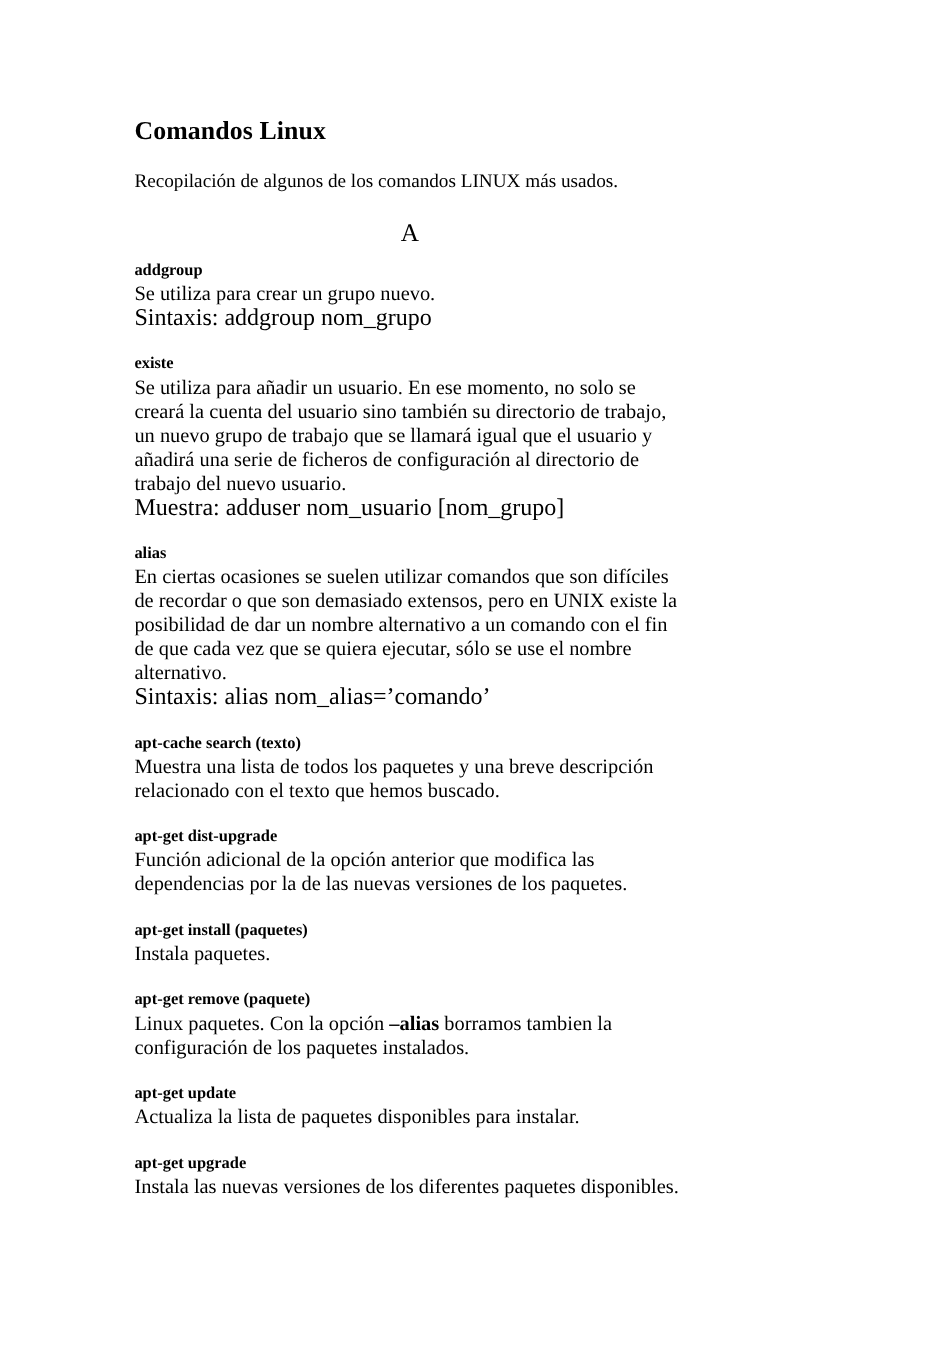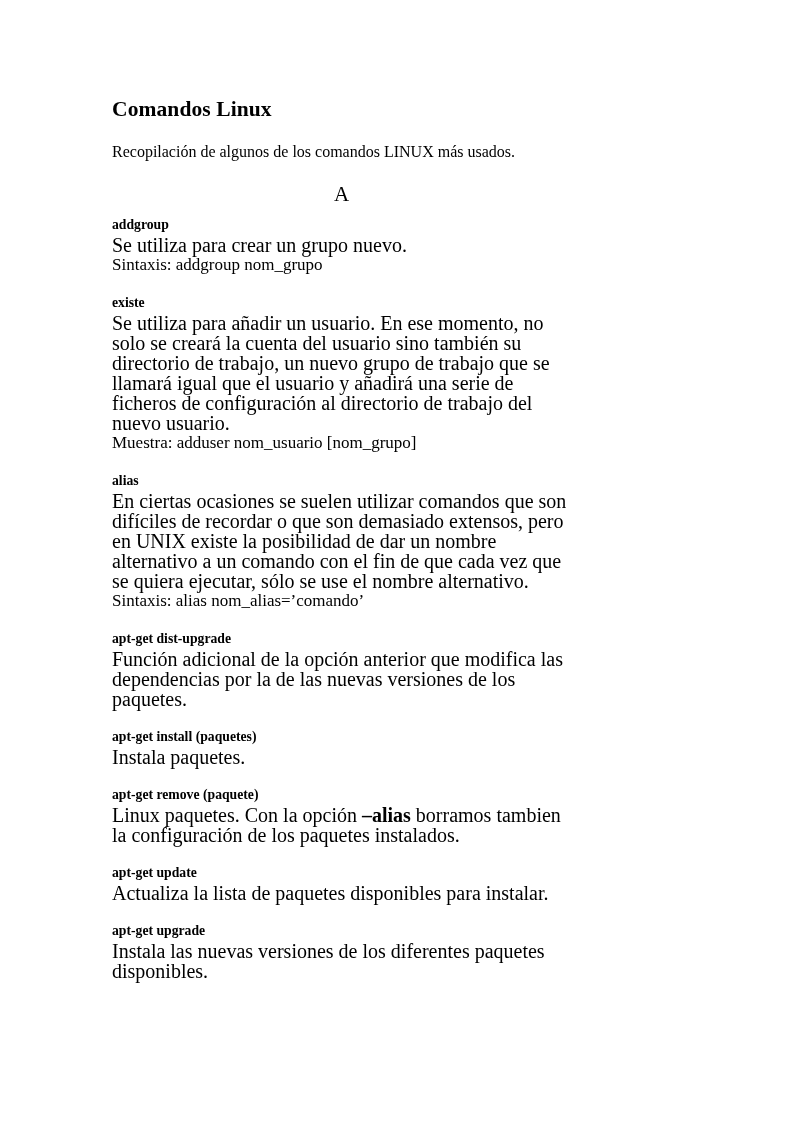--- a/index.html
+++ b/index.html
@@ -58,32 +58,32 @@
   }
 
   .entry-term {
     font-size: 13.7px;
     font-weight: bold;
     line-height: 20px;
     margin: 0;
   }
 
   .entry-body {
-    font-size: 20px;
+    font-size: 17px;
     line-height: 20px;
     margin: 0;
     text-align: left;
   }
 
   .entry-body b {
     font-weight: bold;
   }
 
   .syntax {
-    font-size: 17px;
+    font-size: 20px;
     line-height: 20px;
     margin: 0;
   }
 </style>
 </head>
 <body>
 
 <div class="page">
 
   <h1 class="doc-title">Comandos Linux</h1>
@@ -105,20 +105,24 @@
       <div class="entry-body">Se utiliza para añadir un usuario. En ese momento, no solo se creará la cuenta del usuario sino también su directorio de trabajo, un nuevo grupo de trabajo que se llamará igual que el usuario y añadirá una serie de ficheros de configuración al directorio de trabajo del nuevo usuario.</div>
       <div class="syntax">Muestra: adduser nom_usuario [nom_grupo]</div>
     </div>
 
     <div class="entry">
       <div class="entry-term">alias</div>
       <div class="entry-body">En ciertas ocasiones se suelen utilizar comandos que son difíciles de recordar o que son demasiado extensos, pero en UNIX existe la posibilidad de dar un nombre alternativo a un comando con el fin de que cada vez que se quiera ejecutar, sólo se use el nombre alternativo.</div>
       <div class="syntax">Sintaxis: alias nom_alias=’comando’</div>
     </div>
 
+    <div class="entry">
+      <div class="entry-term">apt-cache search (texto)</div>
+      <div class="entry-body">Muestra una lista de todos los paquetes y una breve descripción relacionado con el texto que hemos buscado.</div>
+    </div>
 
     <div class="entry">
       <div class="entry-term">apt-get dist-upgrade</div>
       <div class="entry-body">Función adicional de la opción anterior que modifica las dependencias por la de las nuevas versiones de los paquetes.</div>
     </div>
 
     <div class="entry">
       <div class="entry-term">apt-get install (paquetes)</div>
       <div class="entry-body">Instala paquetes.</div>
     </div>

